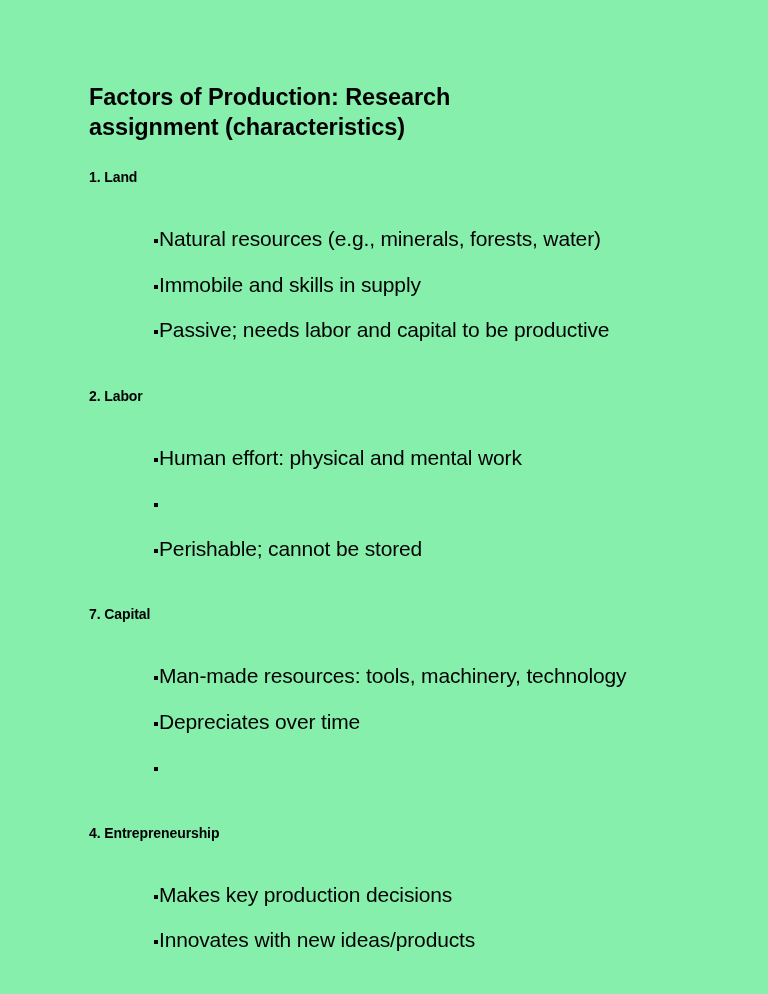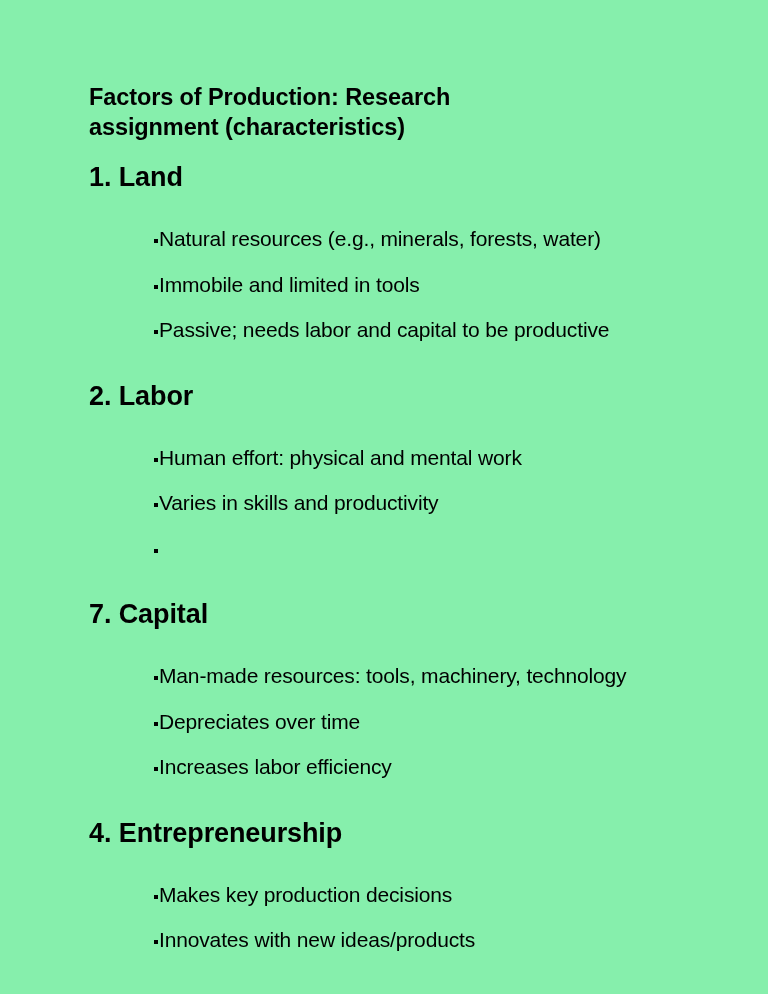--- a/index.html
+++ b/index.html
@@ -35,21 +35,21 @@
     margin: 0 0 0 0;
     max-width: 470px;
   }
 
   
   .section {
     margin: 0;
   }
 
   .section-heading {
-    font-size: 27px;
+    font-size: 14px;
     font-weight: bold;
     line-height: 27px;
     letter-spacing: -0.1px;
     margin: 0;
     padding: 0;
     white-space: nowrap;
   }
 
   
   .bullet-list {
@@ -90,46 +90,46 @@
 
     <h1 class="doc-title">Factors of Production: Research assignment (characteristics)</h1>
 
     <div class="gap-title-to-first"></div>
 
     <section class="section">
       <h2 class="section-heading">1. Land</h2>
       <div class="gap-heading-to-list"></div>
       <ul class="bullet-list">
         <li class="bullet-item"><span class="bullet-dot"></span><span>Natural resources (e.g., minerals, forests, water)</span></li>
-        <li class="bullet-item"><span class="bullet-dot"></span><span>Immobile and limited in tools</span></li>
+        <li class="bullet-item"><span class="bullet-dot"></span><span>Immobile and skills in supply</span></li>
         <li class="bullet-item"><span class="bullet-dot"></span><span>Passive; needs labor and capital to be productive</span></li>
       </ul>
     </section>
 
     <div class="gap-list-to-heading"></div>
 
     <section class="section">
       <h2 class="section-heading">2. Labor</h2>
       <div class="gap-heading-to-list"></div>
       <ul class="bullet-list">
         <li class="bullet-item"><span class="bullet-dot"></span><span>Human effort: physical and mental work</span></li>
-        <li class="bullet-item"><span class="bullet-dot"></span><span>Varies in skills and productivity</span></li>
         <li class="bullet-item"><span class="bullet-dot"></span></li>
+        <li class="bullet-item"><span class="bullet-dot"></span><span>Perishable; cannot be stored</span></li>
       </ul>
     </section>
 
     <div class="gap-list-to-heading"></div>
 
     <section class="section">
       <h2 class="section-heading">7. Capital</h2>
       <div class="gap-heading-to-list"></div>
       <ul class="bullet-list">
         <li class="bullet-item"><span class="bullet-dot"></span><span>Man-made resources: tools, machinery, technology</span></li>
         <li class="bullet-item"><span class="bullet-dot"></span><span>Depreciates over time</span></li>
-        <li class="bullet-item"><span class="bullet-dot"></span><span>Increases labor efficiency</span></li>
+        <li class="bullet-item"><span class="bullet-dot"></span></li>
       </ul>
     </section>
 
     <div class="gap-list-to-heading"></div>
 
     <section class="section">
       <h2 class="section-heading">4. Entrepreneurship</h2>
       <div class="gap-heading-to-list"></div>
       <ul class="bullet-list">
         <li class="bullet-item"><span class="bullet-dot"></span><span>Makes key production decisions</span></li>

